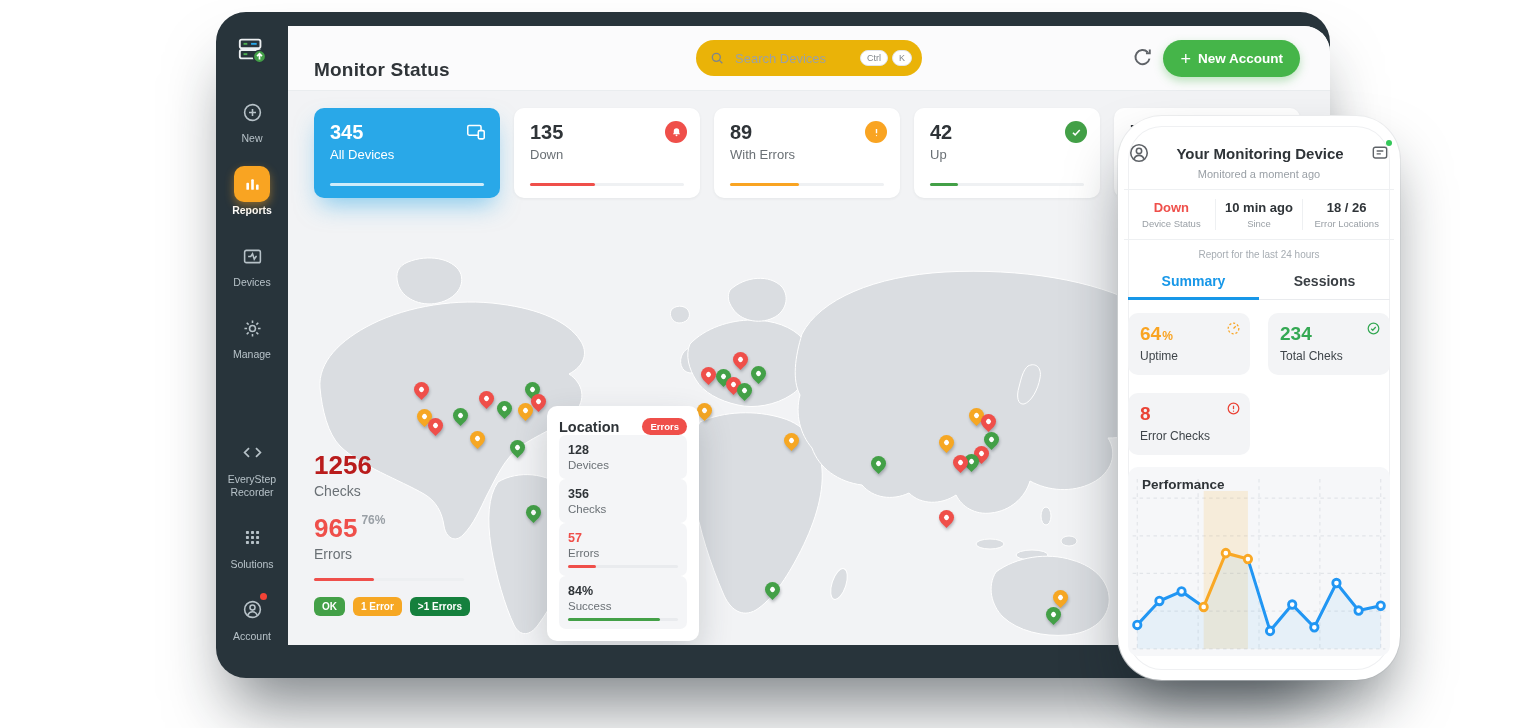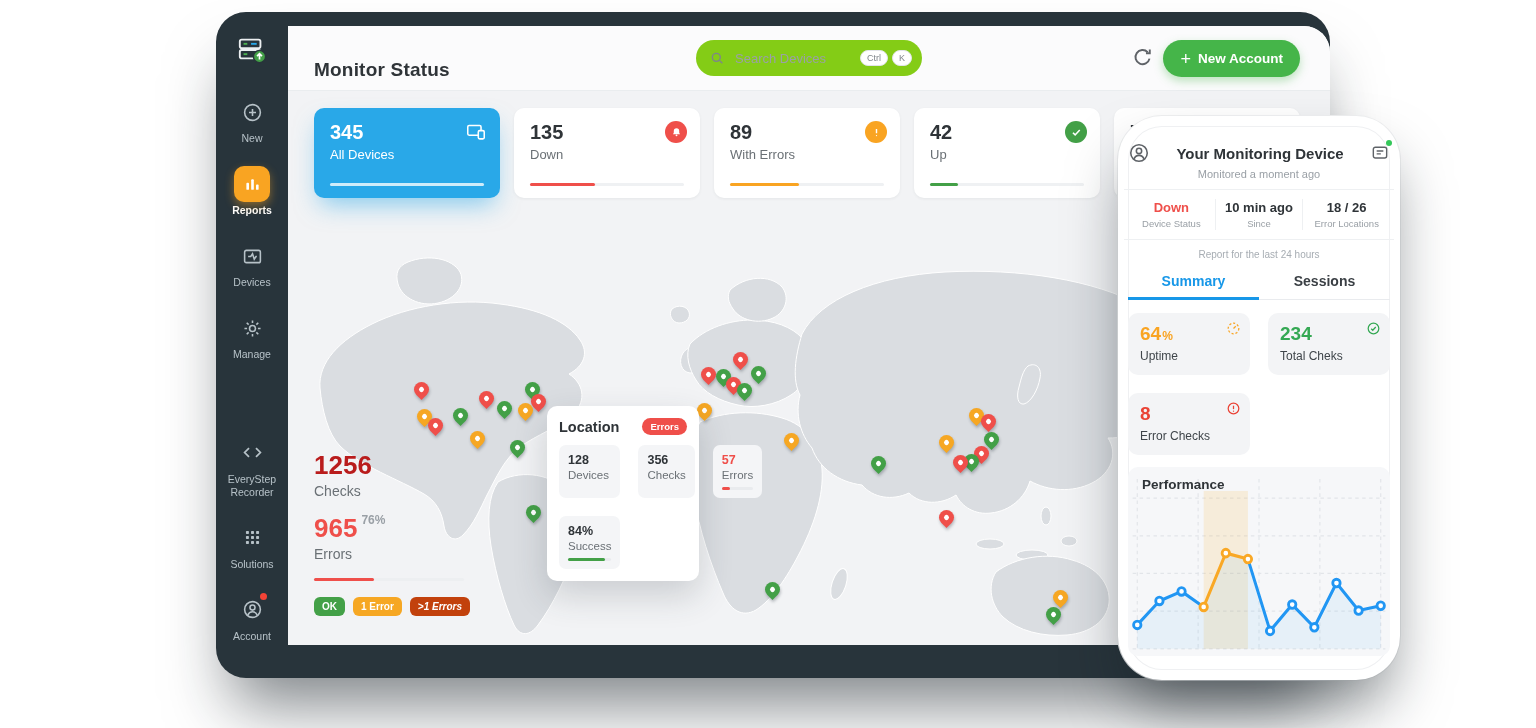--- a/index.html
+++ b/index.html
@@ -23,21 +23,21 @@
   .nav-item.active .ic-wrap{background:#F9A422;color:#fff;box-shadow:0 4px 10px rgba(249,164,34,.45)}
   .nav-item.active .lbl{color:#FDFDFD;font-weight:700}
   .spacer{height:52px}
   .reddot{position:absolute;right:3px;top:1px;width:7px;height:7px;border-radius:50%;background:#F44336}
 
   
   .content{position:absolute;left:288px;top:26px;width:1042px;height:619px;background:#F2F3F5;
            border-radius:0 26px 18px 0;overflow:hidden;z-index:2}
   .app-header{position:absolute;left:0;top:0;right:0;height:64px;background:#FBFBFC;border-bottom:1px solid #EAEDEF}
   .page-title{position:absolute;left:26px;top:20px;font-size:19px;font-weight:700;color:#2F3438;letter-spacing:.2px}
-  .search{position:absolute;left:408px;top:14px;width:226px;height:36px;background:#84cc16;border-radius:18px;
+  .search{position:absolute;left:408px;top:14px;width:226px;height:36px;background:#eab308;border-radius:18px;
           display:flex;align-items:center;padding:0 10px 0 13px;box-sizing:border-box}
   .search .mag{width:16px;height:16px;color:#7E858B;flex:0 0 auto}
   .search input{border:none;background:transparent;outline:none;flex:1;margin-left:8px;
                 font-size:13px;color:#5F6368;font-family:inherit;min-width:0}
   .search input::placeholder{color:#9AA0A6}
   .key{font-size:9px;color:#80868B;background:#fff;border:1px solid #E2E4E8;border-radius:9px;padding:2px 6px;margin-left:4px;white-space:nowrap}
   .refresh{position:absolute;right:176px;top:20px;width:23px;height:23px;color:#5F6368;cursor:pointer;background:none;border:none;padding:0}
   .refresh svg{width:23px;height:23px}
   .btn-new{position:absolute;right:30px;top:14px;height:37px;background:#45B549;color:#fff;border:none;border-radius:19px;
            font-size:13.5px;font-weight:700;padding:0 17px;display:flex;align-items:center;gap:7px;cursor:pointer;font-family:inherit;
@@ -83,21 +83,21 @@
   .err-fill{height:100%;background:#EF4F4A;border-radius:2px}
   .legend{display:flex;gap:8px;margin-top:16px}
   .pill{font-size:10px;font-weight:700;color:#fff;border-radius:6px;padding:4px 8px}
 
   
   .tooltip{position:absolute;left:259px;top:380px;width:152px;background:#fff;border-radius:10px;z-index:6;
            box-shadow:0 14px 34px rgba(45,55,65,.2);padding:12px;box-sizing:border-box}
   .tt-head{display:flex;align-items:center;justify-content:space-between}
   .tt-title{font-size:14.5px;font-weight:700;color:#2F3438}
   .tt-badge{font-size:9.5px;font-weight:700;color:#fff;background:#EF4F4A;border-radius:9px;padding:3px 8px}
-  .tt-grid{display:grid;grid-template-columns:1fr 1fr 1fr;gap:18px;margin-top:10px}
+  .tt-grid{display:grid;grid-template-columns:1fr;gap:0;}
   .tt-tile{background:#F4F5F7;border-radius:7px;padding:8px 9px}
   .tt-val{font-size:12.5px;font-weight:700;color:#2F3438}
   .tt-lab{font-size:11.5px;color:#6A7075;margin-top:2px}
   .tt-track{height:3px;background:#E9EBEE;border-radius:2px;margin-top:6px}
   .tt-fill{height:100%;border-radius:2px}
 
   
   .phone{position:absolute;left:1118px;top:116px;width:282px;height:564px;background:#fff;border-radius:44px;z-index:10;
          box-shadow:0 34px 58px -10px rgba(20,30,36,.5),0 0 0 1px #F1F2F3;padding:10px;box-sizing:border-box}
   .screen{width:100%;height:100%;border-radius:34px;box-shadow:inset 0 0 0 1px #EFF0F2;
@@ -448,21 +448,21 @@
     <div class="ms-err">
       <span class="ms-big">965</span><span class="ms-pct">76%</span>
       <div class="ms-lab">Errors</div>
     </div>
     <div class="err-track">
       <div class="err-fill" style="width: 40%;"></div>
     </div>
     <div class="legend">
       <span class="pill" style="background-color: rgb(67, 160, 71);">OK</span>
       <span class="pill" style="background-color: rgb(246, 167, 35);">1 Error</span>
-      <span class="pill" style="background-color: #c2410c; font-style: italic;">&gt;1 Errors</span>
+      <span class="pill" style="background-color: #15803d;">&gt;1 Errors</span>
     </div>
   </div>
 
   <div class="tooltip">
     <div class="tt-head">
       <span class="tt-title">Location</span>
       <span class="tt-badge">Errors</span>
     </div>
     <div class="tt-grid">
       <div class="tt-tile">

